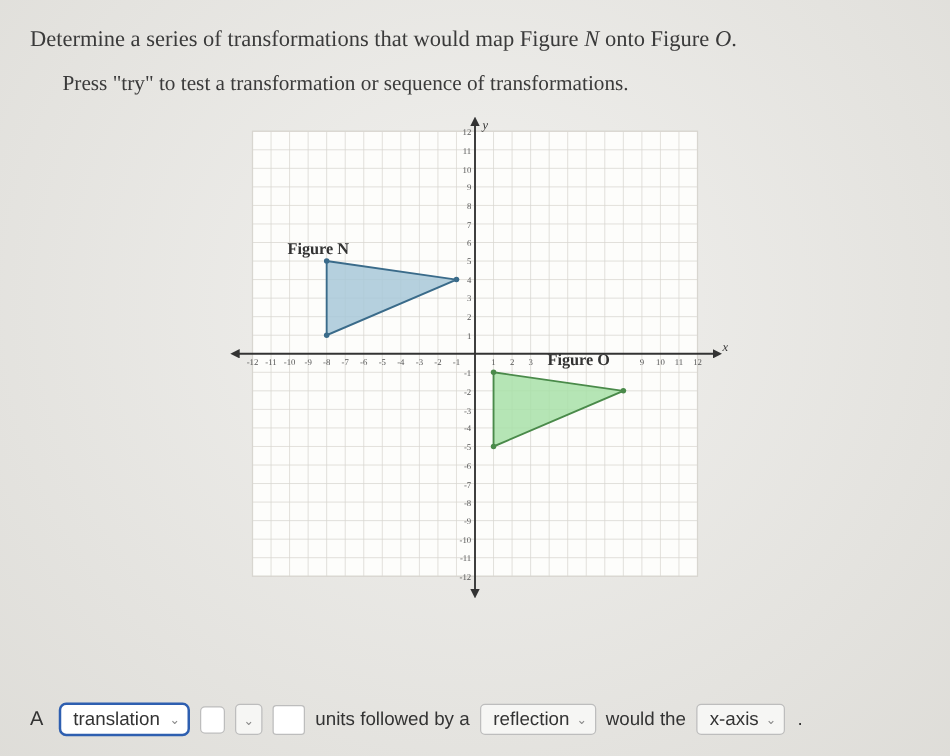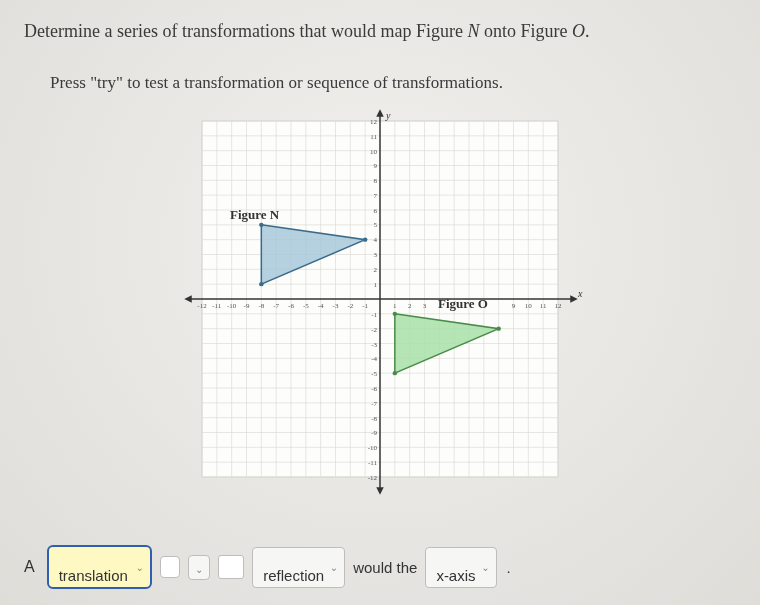--- a/index.html
+++ b/index.html
@@ -6,48 +6,48 @@
   body {
     width: 760px;
     height: 605px;
     font-family: Georgia, 'Times New Roman', serif;
     background: #e8e7e3;
     background-image: radial-gradient(ellipse at 50% 40%, rgba(255,255,255,0.4), rgba(200,198,192,0.3));
     color: #3a3a3a;
     padding: 18px 24px;
     position: relative;
   }
-  .question { font-size: 18px; line-height: 1.5; margin-bottom: 28px; }
+  .question { font-size: 18px; line-height: 1.5; margin-bottom: 12px; }
   .question .fig { font-style: italic; }
   .instr { font-size: 17px; margin-left: 26px; margin-bottom: 16px; }
   .graph-wrap { width: 100%; display:flex; justify-content:center; }
   svg.graph { display:block; }
   .answer-row {
     position: absolute;
     left: 24px; right: 24px; bottom: 16px;
     display: flex; align-items: center; gap: 8px;
     font-family: 'Segoe UI', Arial, sans-serif;
     font-size: 15px; color:#333;
   }
   .lead { font-size: 16px; margin-right:4px; }
   .select-primary {
     border: 2px solid #2e5fb0;
     border-radius: 6px;
-    background: #fef9c3;
-    padding: 20px 22px 3px 10px;
+    background: #ffffff;
+    padding: 3px 22px 3px 10px;
     font-size: 15px;
     position: relative;
     color:#333;
     cursor: pointer;
   }
   .select-plain {
     border: 1px solid #bdbdbd;
     border-radius: 4px;
     background: #f6f6f4;
-    padding: 19px 20px 3px 10px;
+    padding: 3px 20px 3px 10px;
     font-size: 15px;
     position: relative;
     color:#333;
     cursor: pointer;
   }
   .blank-select {
     width: 20px; height: 22px;
     border: 1px solid #bdbdbd;
     border-radius: 4px;
     background:#fff;
@@ -214,20 +214,21 @@
   </span>
 
   <span class="blank-select"></span>
 
   <span class="select-plain" style="padding:3px 6px;">
     <span class="chev" style="position:static;">⌄</span>
   </span>
 
   <input class="numbox" value="" style="">
 
+  <span>units followed by a</span>
 
   <span class="select-plain">
     <span>reflection</span>
     <span class="chev">⌄</span>
   </span>
 
   <span>would the</span>
 
   <span class="select-plain">
     <span>x-axis</span>

